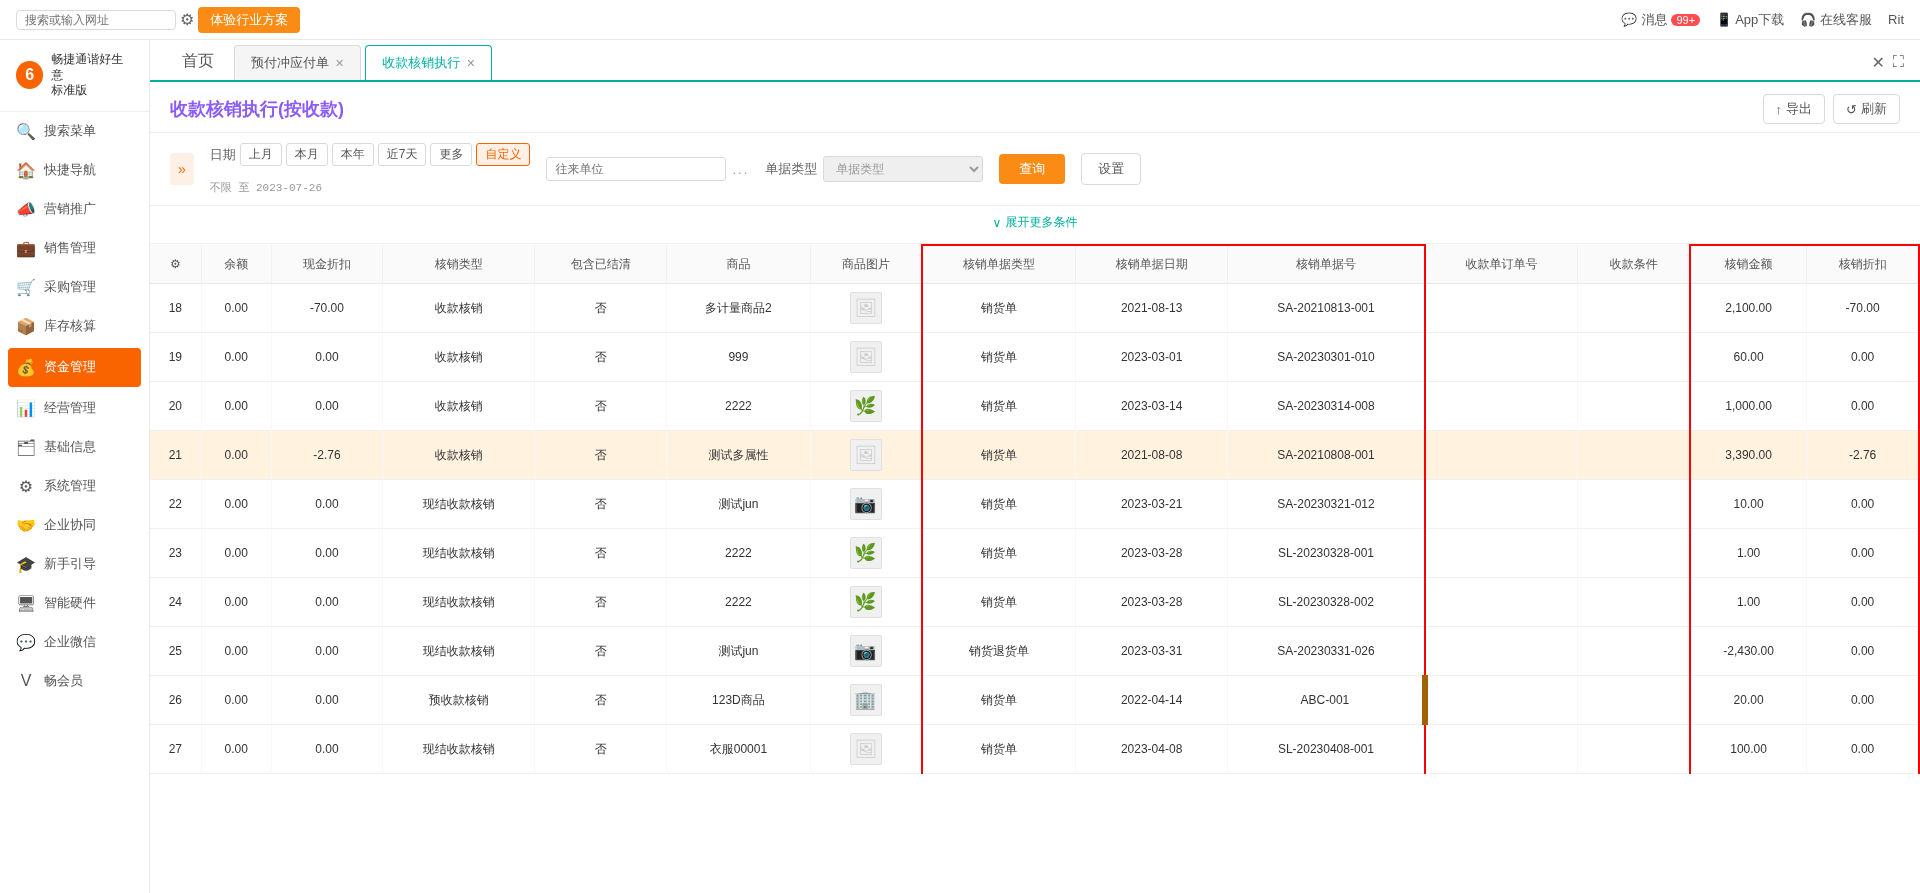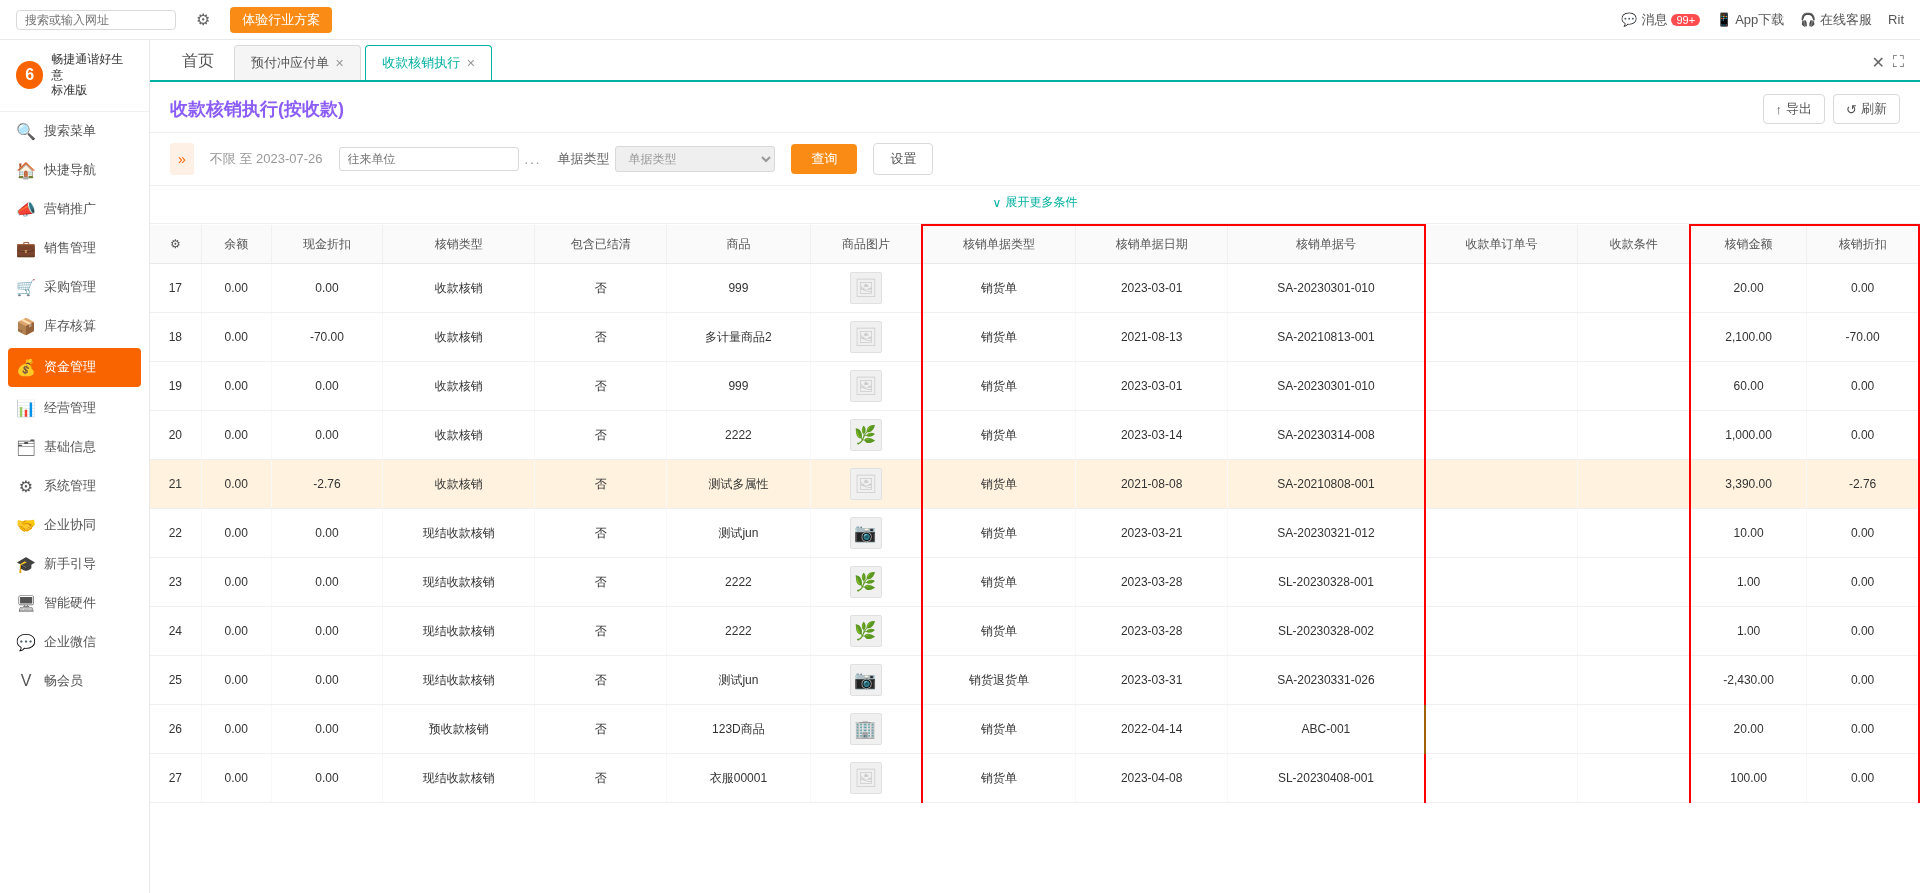--- a/index.html
+++ b/index.html
@@ -1,20 +1,20 @@
 <!DOCTYPE html>
 <html><head>
   <meta charset="utf-8">
   <style>
     * { box-sizing: border-box; margin: 0; padding: 0; }
     body { font-family: 'Microsoft YaHei', Arial, sans-serif; font-size: 13px; background: #f5f5f5; color: #333; width: 1920px; height: 893px; overflow: hidden; }
 
     
     .top-bar { height: 40px; background: #fff; border-bottom: 1px solid #e8e8e8; display: flex; align-items: center; padding: 0 16px; gap: 12px; }
-    .top-bar-left { display: flex; align-items: center; gap: 20px; flex: 1; }
+    .top-bar-left { display: flex; align-items: center; gap: 4px; flex: 1; }
     .top-bar-input { border: 1px solid #d9d9d9; border-radius: 4px; padding: 2px 8px; font-size: 12px; color: #999; width: 160px; }
     .top-bar-gear { color: #666; font-size: 16px; cursor: pointer; }
     .top-bar-btn { background: #fa8c16; color: #fff; border: none; border-radius: 4px; padding: 4px 12px; cursor: pointer; font-size: 13px; }
     .top-bar-right { display: flex; align-items: center; gap: 16px; font-size: 13px; color: #555; }
     .badge { background: #ff4d4f; color: #fff; border-radius: 10px; padding: 0 5px; font-size: 11px; }
 
     
     .layout { display: flex; height: 853px; }
 
     
@@ -48,21 +48,21 @@
     .filter-bar { background: #fff; padding: 10px 20px; border-bottom: 1px solid #f0f0f0; display: flex; align-items: center; gap: 16px; flex-wrap: wrap; }
     .filter-section { display: flex; align-items: center; gap: 6px; }
     .filter-label { color: #666; font-size: 13px; }
     .filter-btn { padding: 2px 8px; border: 1px solid #d9d9d9; border-radius: 3px; background: #fff; color: #555; cursor: pointer; font-size: 12px; }
     .filter-btn.active-custom { background: #fff0e6; color: #fa6400; border-color: #fa6400; }
     .filter-input { border: 1px solid #d9d9d9; border-radius: 3px; padding: 4px 8px; font-size: 12px; min-width: 180px; color: #999; }
     .filter-dots { color: #999; letter-spacing: 2px; }
     .filter-select { border: 1px solid #d9d9d9; border-radius: 3px; padding: 4px 8px; font-size: 12px; min-width: 160px; color: #999; }
     .query-btn { background: #fa8c16; color: #fff; border: none; border-radius: 4px; padding: 6px 20px; cursor: pointer; font-size: 13px; }
     .setting-btn { background: #fff; color: #555; border: 1px solid #d9d9d9; border-radius: 4px; padding: 6px 16px; cursor: pointer; font-size: 13px; }
-    .date-hint { font-size: 13px; color: #999; margin-top: 0; }
+    .date-hint { font-size: 11px; color: #999; margin-top: 14px; font-family: Liberation Mono, monospace; }
     .expand-btn { display: flex; align-items: center; gap: 4px; color: #00b0a0; cursor: pointer; font-size: 12px; padding: 4px 12px; }
 
     
     .expand-row { background: #fff; padding: 4px 20px 8px; border-bottom: 1px solid #f0f0f0; display: flex; justify-content: center; }
 
     
     .table-container { flex: 1; overflow: auto; padding: 0; background: #fff; }
     .data-table { width: 100%; border-collapse: collapse; font-size: 12px; }
     .data-table th { background: #fafafa; border-bottom: 1px solid #e8e8e8; border-right: 1px solid #f0f0f0; padding: 10px 8px; text-align: center; color: #555; font-weight: normal; position: sticky; top: 0; z-index: 10; white-space: nowrap; }
     .data-table td { border-bottom: 1px solid #f0f0f0; border-right: 1px solid #f8f8f8; padding: 8px; text-align: center; color: #333; white-space: nowrap; }
@@ -202,20 +202,29 @@
           <span>↺</span>
           <span>刷新</span>
         </button>
       </div>
     </div>
 
     <div class="filter-bar">
       <button class="orange-arrow">»</button>
 
       <div class="filter-col">
+        <div class="filter-date-row">
+          <span class="filter-label">日期</span>
+          <button class="filter-btn">上月</button>
+          <button class="filter-btn">本月</button>
+          <button class="filter-btn">本年</button>
+          <button class="filter-btn">近7天</button>
+          <button class="filter-btn">更多</button>
+          <button class="filter-btn active-custom">自定义</button>
+        </div>
         <div class="date-hint">不限 至 2023-07-26</div>
       </div>
 
       <div class="filter-section">
         <input class="filter-input" placeholder="往来单位" style="">
         <span class="filter-dots">...</span>
       </div>
 
       <div class="filter-section">
         <span class="filter-label">单据类型</span>
@@ -250,36 +259,20 @@
             <th style="border-top:2px solid red;">核销单据日期</th>
             <th style="border-top:2px solid red;border-right:2px solid red;">核销单据号</th>
             <th>收款单订单号</th>
             <th>收款条件</th>
             <th style="border-left:2px solid red;border-top:2px solid red;">核销金额</th>
             <th style="border-top:2px solid red;border-right:2px solid red;">核销折扣</th>
           </tr>
         </thead>
         <tbody id="table-body">
             <tr>
-      <td>17</td>
-      <td>0.00</td>
-      <td class="">0.00</td>
-      <td>收款核销</td>
-      <td>否</td>
-      <td>999</td>
-      <td><div class="img-placeholder">🖼</div></td>
-      <td style="border-left:2px solid red;">销货单</td>
-      <td style="">2023-03-01</td>
-      <td style="border-right:2px solid red;" class="link-text">SA-20230301-010</td>
-      <td></td>
-      <td></td>
-      <td style="border-left:2px solid red;" class="">20.00</td>
-      <td style="border-right:2px solid red;" class="">0.00</td>
-    </tr>
-            <tr>
       <td>18</td>
       <td>0.00</td>
       <td class="negative">-70.00</td>
       <td>收款核销</td>
       <td>否</td>
       <td>多计量商品2</td>
       <td><div class="img-placeholder">🖼</div></td>
       <td style="border-left:2px solid red;">销货单</td>
       <td style="">2021-08-13</td>
       <td style="border-right:2px solid red;" class="link-text">SA-20210813-001</td>
@@ -403,21 +396,21 @@
             <tr>
       <td>26</td>
       <td>0.00</td>
       <td class="">0.00</td>
       <td>预收款核销</td>
       <td>否</td>
       <td>123D商品</td>
       <td><div class="img-placeholder">🏢</div></td>
       <td style="border-left:2px solid red;">销货单</td>
       <td style="">2022-04-14</td>
-      <td style="border-right:2px solid #a16207;text-align:center;" class="link-text">ABC-001</td>
+      <td style="border-right:6px solid #a16207;text-align:center;" class="link-text">ABC-001</td>
       <td></td>
       <td></td>
       <td style="border-left:2px solid red;" class="">20.00</td>
       <td style="border-right:2px solid red;" class="">0.00</td>
     </tr>
             <tr>
       <td>27</td>
       <td>0.00</td>
       <td class="">0.00</td>
       <td>现结收款核销</td>

